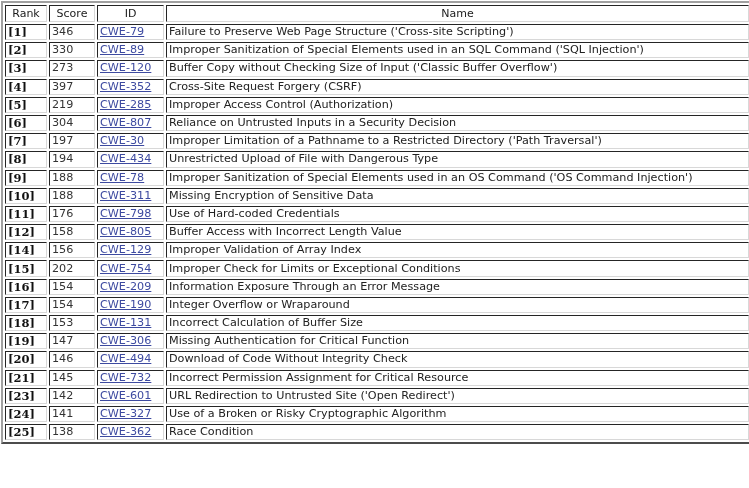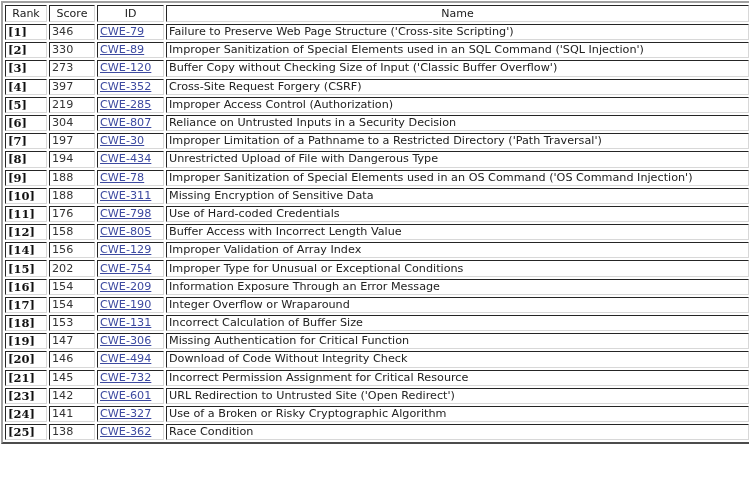--- a/index.html
+++ b/index.html
@@ -139,21 +139,21 @@
       <tr>
         <td class="rank">[14]</td>
         <td class="score">156</td>
         <td class="id"><a href="#">CWE-129</a></td>
         <td class="name">Improper Validation of Array Index</td>
       </tr>
       <tr>
         <td class="rank">[15]</td>
         <td class="score">202</td>
         <td class="id"><a href="#">CWE-754</a></td>
-        <td class="name">Improper Type for Unusual or Exceptional Conditions</td>
+        <td class="name">Improper Check for Limits or Exceptional Conditions</td>
       </tr>
       <tr>
         <td class="rank">[16]</td>
         <td class="score">154</td>
         <td class="id"><a href="#">CWE-209</a></td>
         <td class="name">Information Exposure Through an Error Message</td>
       </tr>
       <tr>
         <td class="rank">[17]</td>
         <td class="score">154</td>

